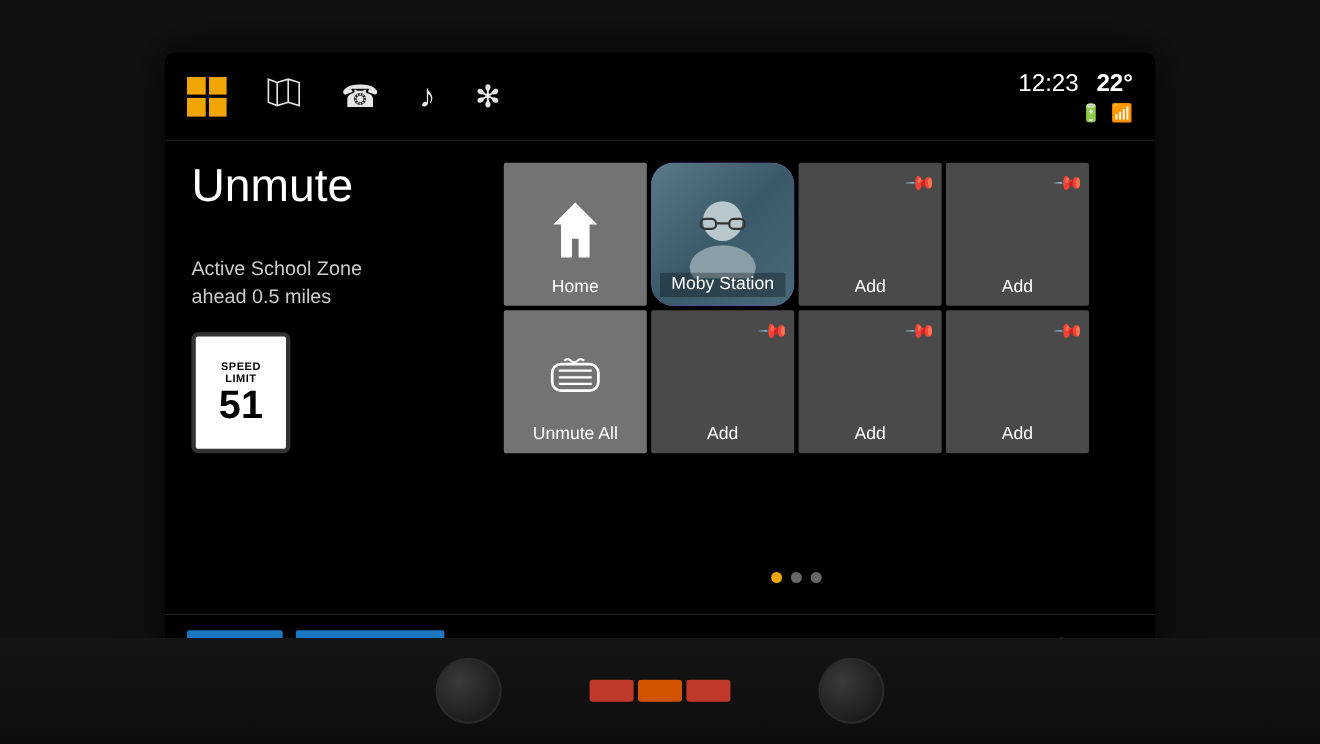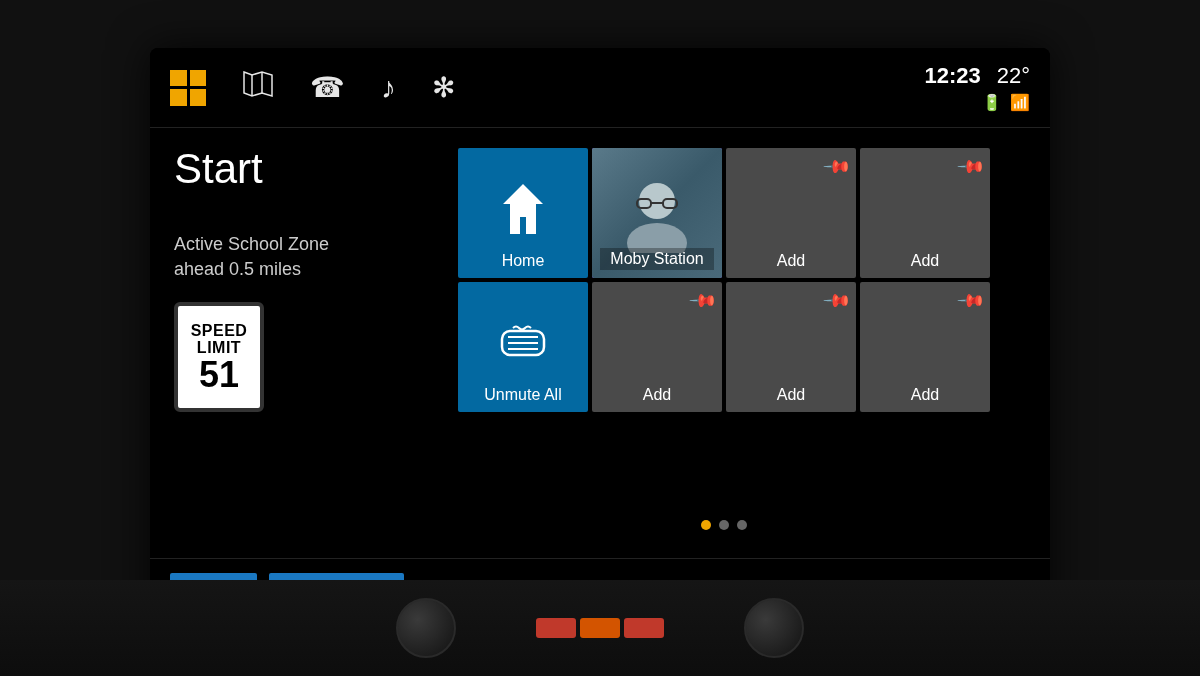--- a/index.html
+++ b/index.html
@@ -80,27 +80,27 @@
 
     .time-temp {
       display: flex;
       align-items: center;
       gap: 16px;
     }
 
     .time {
       color: #fff;
       font-size: 22px;
+      font-weight: 400;
+    }
+
+    .temp {
+      color: #fff;
+      font-size: 22px;
       font-weight: 700;
-    }
-
-    .temp {
-      color: #fff;
-      font-size: 22px;
-      font-weight: 400;
     }
 
     .status-icons {
       display: flex;
       align-items: center;
       gap: 8px;
     }
 
     .status-icon {
       color: #fff;
@@ -147,21 +147,21 @@
       border-radius: 6px;
       display: flex;
       flex-direction: column;
       align-items: center;
       justify-content: center;
       padding: 4px;
       margin-top: 4px;
     }
 
     .speed-limit-label {
-      font-size: 16px;
+      font-size: 10px;
       font-weight: 700;
       color: #000;
       text-align: center;
       line-height: 1.1;
       letter-spacing: 0.5px;
     }
 
     .speed-limit-number {
       font-size: 36px;
       font-weight: 700;
@@ -184,30 +184,31 @@
       flex-direction: column;
       align-items: center;
       justify-content: center;
       position: relative;
       cursor: pointer;
       border-radius: 2px;
       overflow: hidden;
     }
 
     .tile.blue {
-      background: #0369a1;
+      background: #737373;
     }
 
     .tile.dark {
       background: #4a4a4a;
     }
 
     .tile.media {
       background: #8b5cf6;
       position: relative;
+      border-radius: 20px;
     }
 
     .tile-label {
       color: #fff;
       font-size: 16px;
       font-weight: 300;
       text-align: center;
       position: absolute;
       bottom: 8px;
       left: 8px;
@@ -375,21 +376,21 @@
         <div class="status-icons">
           <span class="status-icon">🔋</span>
           <span class="status-icon">📶</span>
         </div>
       </div>
     </div>
 
     <div class="main-content">
 
       <div class="left-panel">
-        <h1 class="page-title">Start</h1>
+        <h1 class="page-title">Unmute</h1>
         <p class="notification-text">Active School Zone<br>ahead 0.5 miles</p>
         <div class="speed-limit-sign">
           <div class="speed-limit-label">SPEED<br>LIMIT</div>
           <div class="speed-limit-number">51</div>
         </div>
       </div>
 
       <div style="display:flex;flex-direction:column;gap:8px;">
         <div class="tiles-grid">
 

